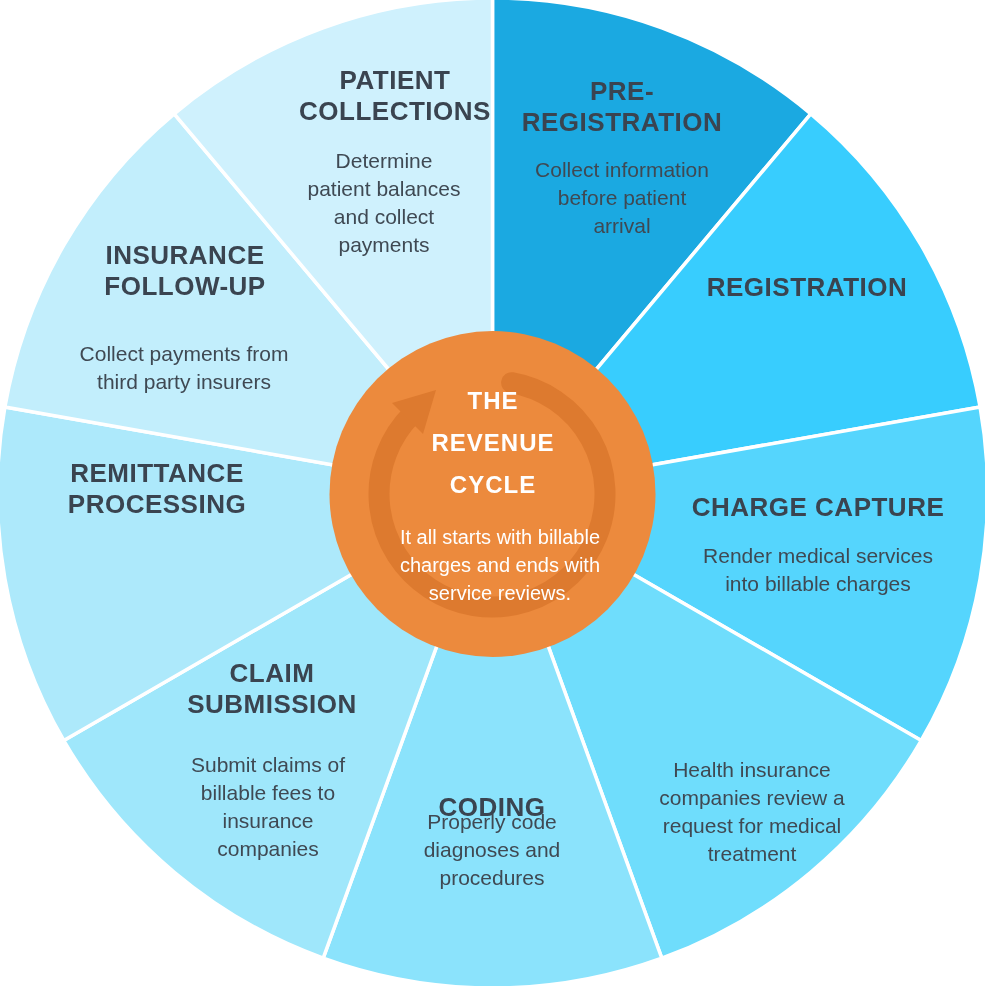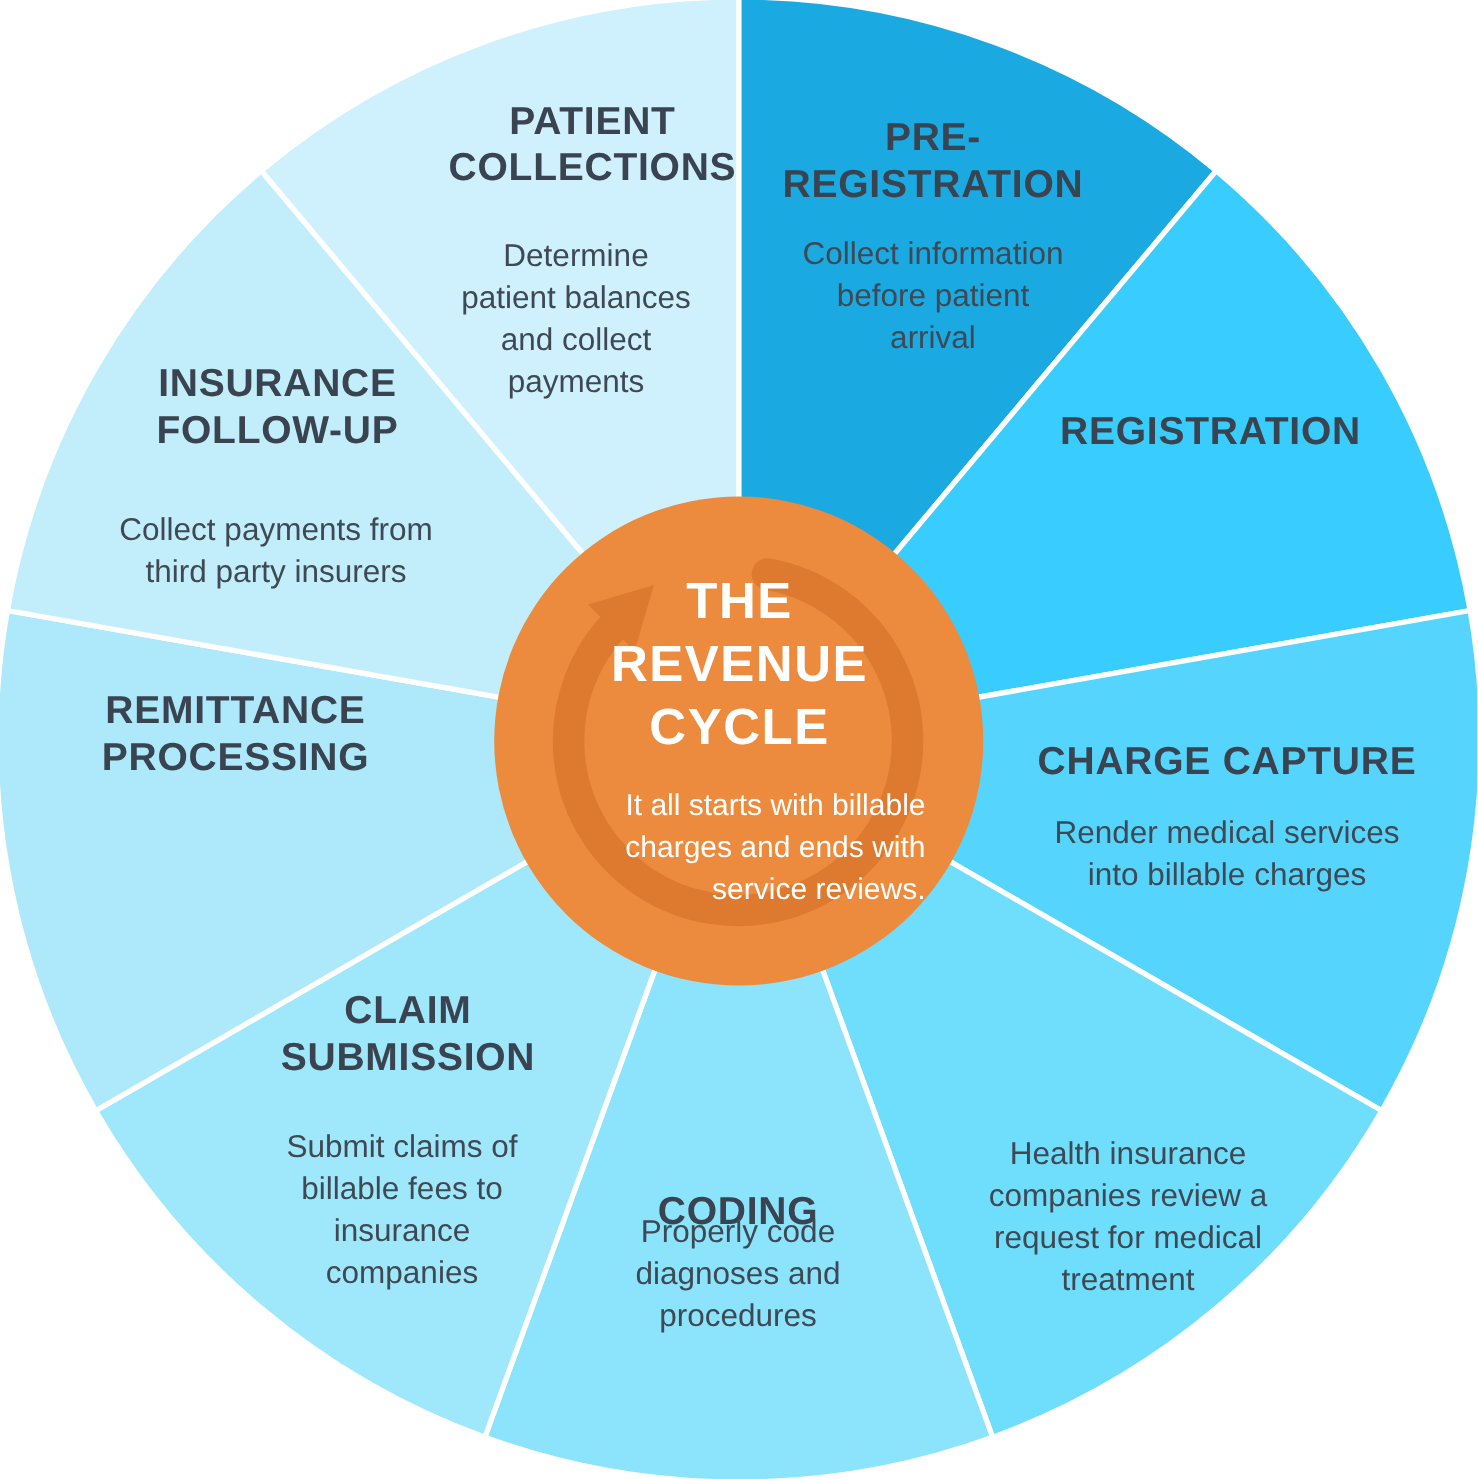--- a/index.html
+++ b/index.html
@@ -34,21 +34,21 @@
     font-size: 21px;
     line-height: 28px;
     color: #3F4953;
   }
   .center-title {
     position: absolute;
     transform: translateX(-50%);
     text-align: center;
     white-space: pre-line;
     font-weight: 700;
-    font-size: 34px;
+    font-size: 24px;
     line-height: 42px;
     letter-spacing: 1px;
     color: #ffffff;
   }
   .center-desc {
     position: absolute;
     transform: translateX(-50%);
     text-align: center;
     white-space: pre-line;
     font-size: 20px;
@@ -76,21 +76,21 @@
     <circle cx="492.5" cy="494" r="163" fill="#EC8A3D"></circle>
     <g>
       <path d="M 511.6 382.7 A 113 113 0 1 1 412.1 414.1" fill="none" stroke-width="21" stroke-linecap="round" stroke="#DD7A2F"></path>
       <polygon points="436,390 423,434 392,403" fill="#DD7A2F"></polygon>
     </g>
   </svg>
 
   <div class="center-title" style="left:493px; top:380px; width:300px;">THE
 REVENUE
 CYCLE</div>
-  <div class="center-desc" style="left:477px; top:523px; width:280px;text-align:right;">It all starts with billable
+  <div class="center-desc" style="left:500px; top:523px; width:280px;">It all starts with billable
 charges and ends with
 service reviews.</div>
 
   <div class="seg-label" style="left:622px; top:76px; width:320px;">
     <div class="seg-title">PRE-
 REGISTRATION</div>
   </div>
   <div class="seg-desc" style="left:622px; top:156px; width:320px;">Collect information
 before patient
 arrival</div>
@@ -135,18 +135,18 @@
     <div class="seg-title">INSURANCE
 FOLLOW-UP</div>
   </div>
   <div class="seg-desc" style="left:184px; top:340px; width:320px;">Collect payments from
 third party insurers</div>
 
   <div class="seg-label" style="left:395px; top:65px; width:320px;">
     <div class="seg-title">PATIENT
 COLLECTIONS</div>
   </div>
-  <div class="seg-desc" style="left:384px; top:157px; width:300px;">Determine
+  <div class="seg-desc" style="left:384px; top:147px; width:300px;">Determine
 patient balances
 and collect
 payments</div>
 
 </div>
 
 </body></html>

